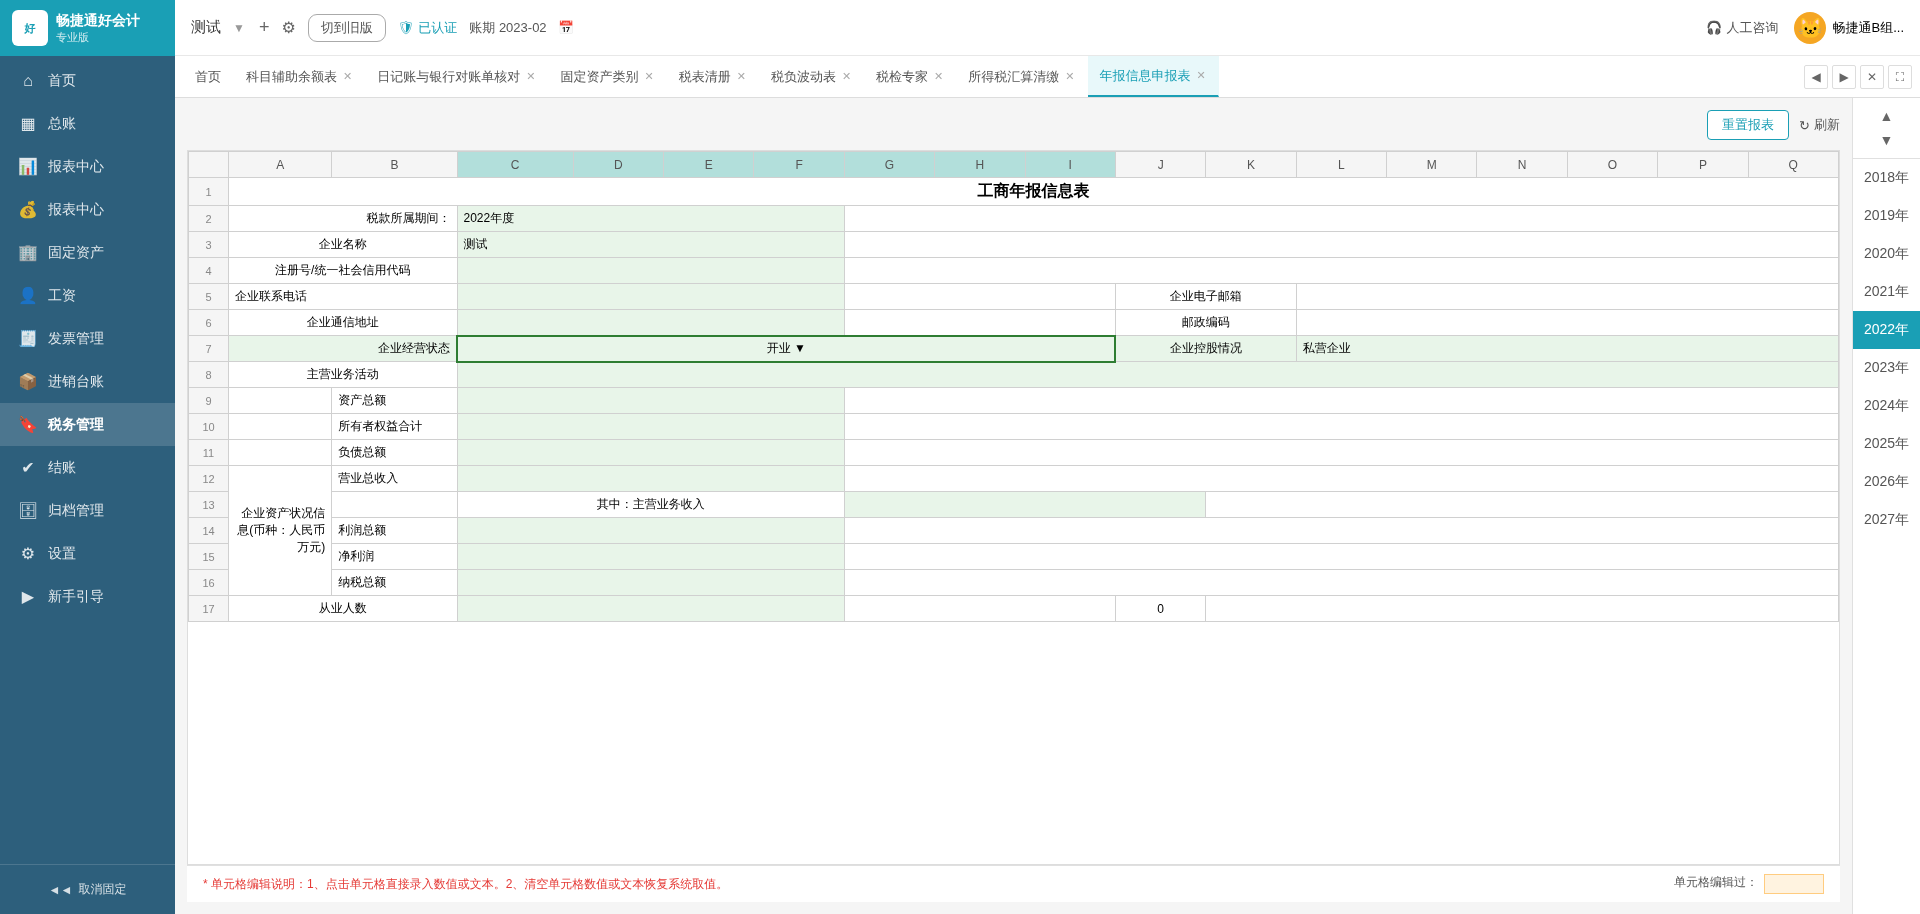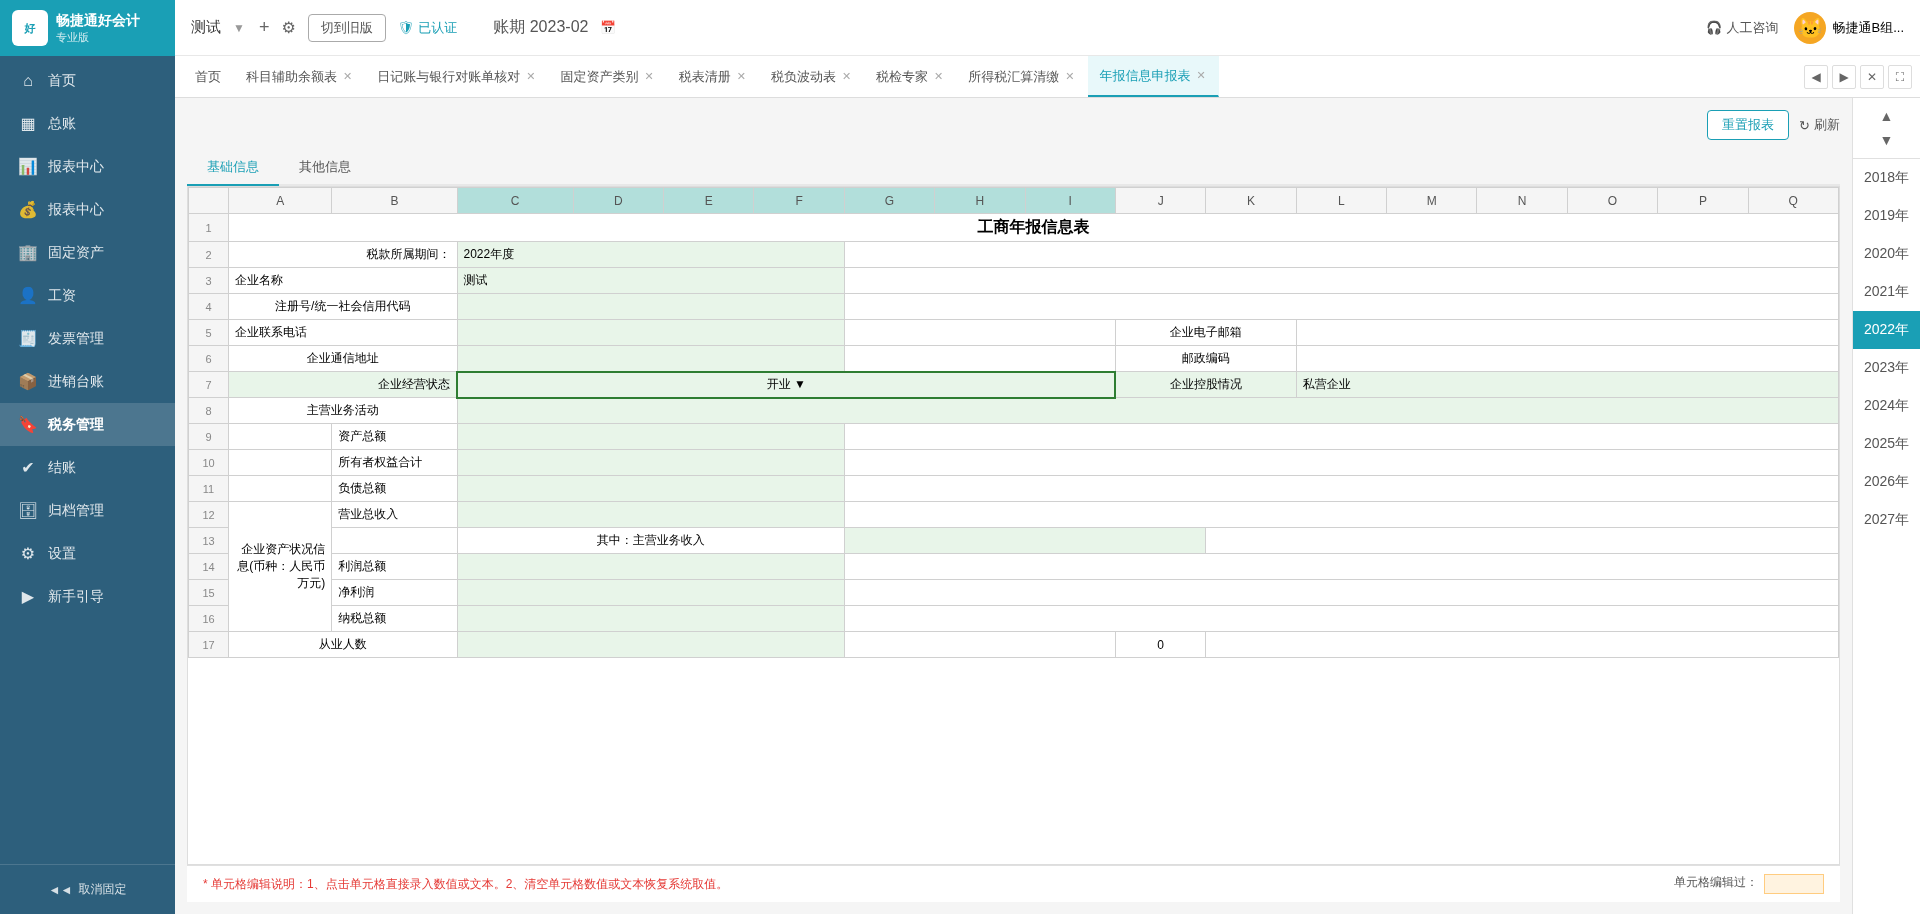--- a/index.html
+++ b/index.html
@@ -64,29 +64,29 @@
       display: flex; align-items: center;
       padding: 0 16px; gap: 12px;
       border-bottom: 1px solid #e8e8e8;
       flex-shrink: 0;
     }
     .topbar-title { font-size: 15px; color: #333; font-weight: 500; }
     .topbar-arrow { color: #999; font-size: 12px; cursor: pointer; }
     .topbar-plus { color: #666; font-size: 18px; cursor: pointer; margin-left: 2px; }
     .topbar-gear { color: #666; font-size: 16px; cursor: pointer; }
     .topbar-btn-old {
-      border: 1.5px solid #aaa; border-radius: 4px;
+      border: 1.5px solid #aaa; border-radius: 9px;
       padding: 4px 12px; color: #555; font-size: 13px; cursor: pointer;
       background: #fff;
     }
     .topbar-certified {
       display: flex; align-items: center; gap: 4px;
       color: #1a9fb5; font-size: 13px;
     }
-    .topbar-period { color: #555; font-size: 16px; margin-left: 24px; }
+    .topbar-period { color: #555; font-size: 13px; }
     .topbar-spacer { flex: 1; }
     .topbar-right { display: flex; align-items: center; gap: 16px; }
     .topbar-service { display: flex; align-items: center; gap: 4px; color: #555; font-size: 13px; cursor: pointer; }
     .topbar-user { display: flex; align-items: center; gap: 6px; cursor: pointer; }
     .topbar-avatar { width: 32px; height: 32px; border-radius: 50%; background: #f5a623; display: flex; align-items: center; justify-content: center; overflow: hidden; }
 
     
     .tabbar {
       height: 42px; background: #fff;
       display: flex; align-items: center;
@@ -401,24 +401,20 @@
   <div class="content-area">
 
     <div class="report-panel">
       <div class="report-toolbar">
         <button class="btn-reset">重置报表</button>
         <div class="btn-refresh">
           <span>↻</span>
           <span>刷新</span>
         </div>
       </div>
-      <div class="report-tabs" id="report-tabs-container">
-          <div class="report-tab active">基础信息</div>
-          <div class="report-tab">其他信息</div>
-        </div>
       <div class="spreadsheet-wrapper">
         <div class="spreadsheet-inner">
           <table class="sheet" id="sheet-table">
               <thead>
                 <tr>
                   <th class="row-header" style="width: 32px;"></th>
                   <th style="min-width: 80px;">A</th>
                   <th style="min-width: 80px;">B</th>
                   <th class="header-active" style="min-width: 90px;">C</th>
                   <th class="header-active" style="min-width: 70px;">D</th>
@@ -443,21 +439,21 @@
                   <td colspan="17" style="text-align: center; font-size: 16px; font-weight: bold;">工商年报信息表</td>
                 </tr>
                 <tr>
                   <td class="row-num">2</td>
                   <td colspan="2" style="text-align: right;">税款所属期间：</td>
                   <td colspan="4" class="active-col">2022年度</td>
                   <td colspan="11"></td>
                 </tr>
                 <tr>
                   <td class="row-num">3</td>
-                  <td colspan="2" style="text-align: left;">企业名称</td>
+                  <td colspan="2" style="text-align: center;">企业名称</td>
                   <td colspan="4" class="active-col">测试</td>
                   <td colspan="11"></td>
                 </tr>
                 <tr>
                   <td class="row-num">4</td>
                   <td colspan="2" style="text-align: center;">注册号/统一社会信用代码</td>
                   <td colspan="4" class="active-col"></td>
                   <td colspan="11"></td>
                 </tr>
                 <tr>

